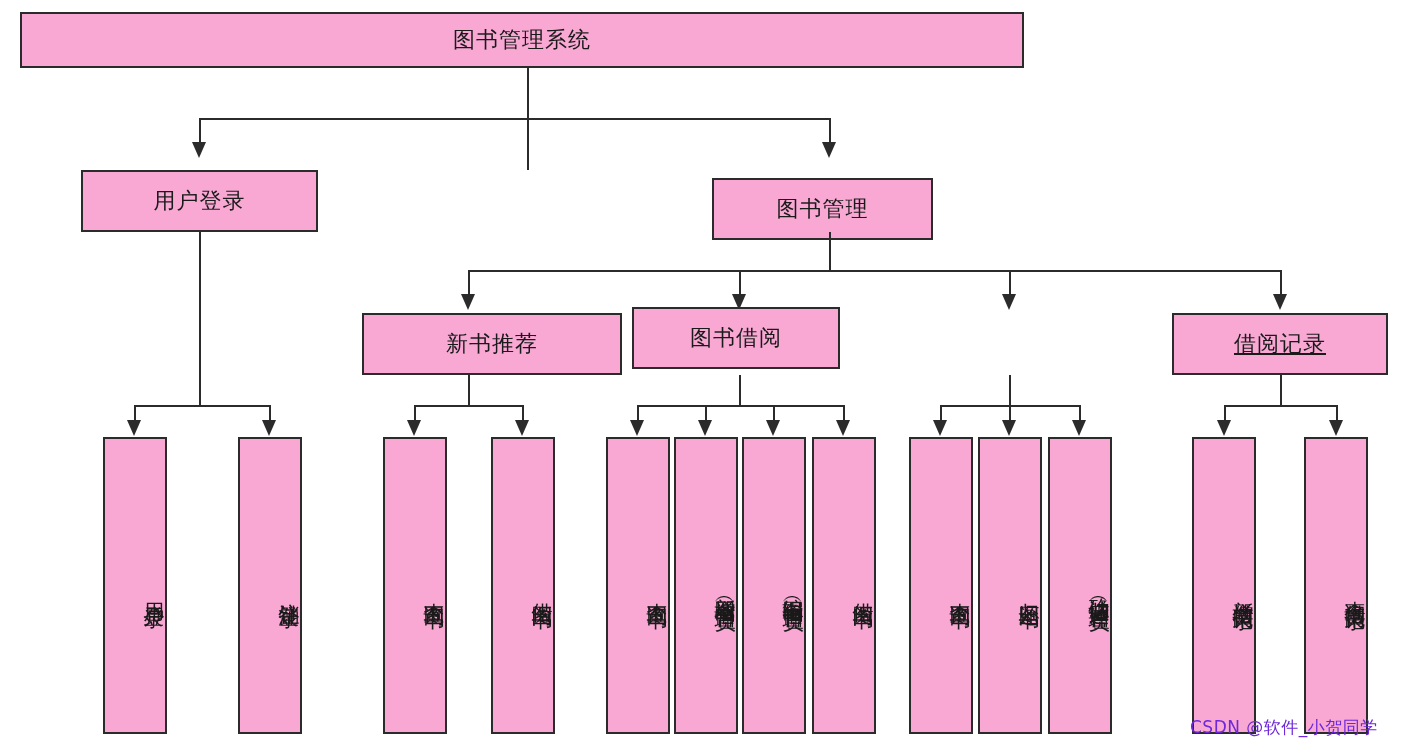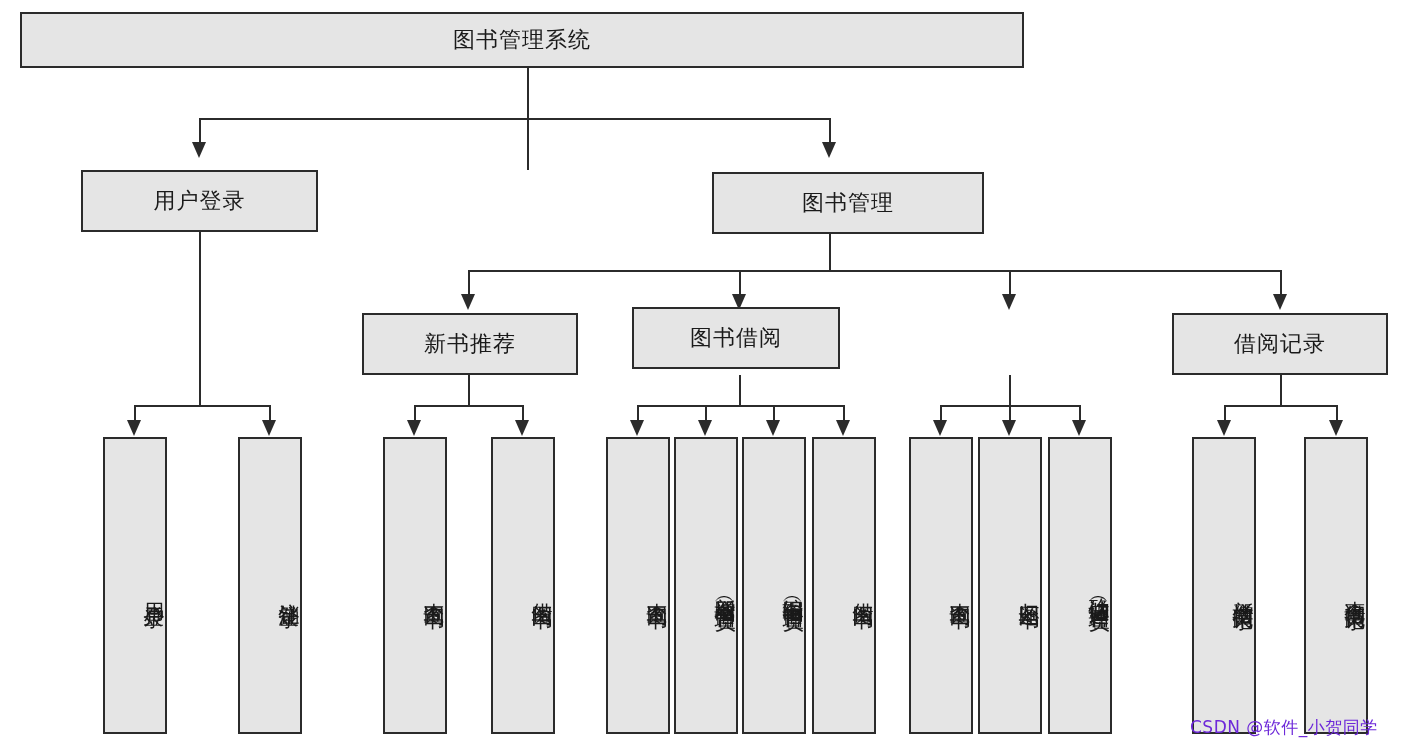--- a/index.html
+++ b/index.html
@@ -14,21 +14,21 @@
     position: relative;
     width: 1405px;
     height: 747px;
     background: #ffffff;
     overflow: hidden;
   }
   .node {
     position: absolute;
     box-sizing: border-box;
     border: 2px solid #2b2b2b;
-    background: #e5e5e5;
+    background: #f9a8d4;
     display: flex;
     align-items: center;
     justify-content: center;
     color: #1a1a1a;
   }
   .node.h {
     font-size: 22px;
     letter-spacing: 1px;
     line-height: 1.2;
   }
@@ -87,21 +87,21 @@
   <div class="edge-h" style="left:199px; top:118px; width:630px;"></div>
 
   <div class="edge-v" style="left:199px; top:118px; height:26px;"></div>
   <div class="arrow" style="left:192px; top:142px;"></div>
   <div class="edge-v" style="left:829px; top:118px; height:26px;"></div>
   <div class="arrow" style="left:822px; top:142px;"></div>
 
   <div class="node h" style="left:81px; top:170px; width:237px; height:62px;">
     <span>用户登录</span>
   </div>
-  <div class="node h" style="left:712px; top:172px; width:272px; height:62px;">
+  <div class="node h" style="left:712px; top:178px; width:221px; height:62px;">
     <span>图书管理</span>
   </div>
 
   <div class="edge-v" style="left:199px; top:232px; height:175px;"></div>
   <div class="edge-h" style="left:134px; top:405px; width:135px;"></div>
   <div class="edge-v" style="left:134px; top:405px; height:18px;"></div>
   <div class="arrow" style="left:127px; top:420px;"></div>
   <div class="edge-v" style="left:269px; top:405px; height:18px;"></div>
   <div class="arrow" style="left:262px; top:420px;"></div>
 
@@ -110,27 +110,27 @@
 
   <div class="edge-v" style="left:468px; top:270px; height:26px;"></div>
   <div class="arrow" style="left:461px; top:294px;"></div>
   <div class="edge-v" style="left:739px; top:270px; height:26px;"></div>
   <div class="arrow" style="left:732px; top:294px;"></div>
   <div class="edge-v" style="left:1009px; top:270px; height:26px;"></div>
   <div class="arrow" style="left:1002px; top:294px;"></div>
   <div class="edge-v" style="left:1280px; top:270px; height:26px;"></div>
   <div class="arrow" style="left:1273px; top:294px;"></div>
 
-  <div class="node h" style="left:362px; top:313px; width:216px; height:62px;">
+  <div class="node h" style="left:362px; top:313px; width:260px; height:62px;">
     <span>新书推荐</span>
   </div>
   <div class="node h" style="left:632px; top:307px; width:208px; height:62px;align-items:center;">
     <span>图书借阅</span>
   </div>
-  <div class="node h" style="left:1172px; top:313px; width:216px; height:62px;">
+  <div class="node h" style="left:1172px; top:313px; width:216px; height:62px;text-decoration:underline;">
     <span>借阅记录</span>
   </div>
 
   <div class="edge-v" style="left:468px; top:375px; height:32px;"></div>
   <div class="edge-h" style="left:414px; top:405px; width:108px;"></div>
   <div class="edge-v" style="left:414px; top:405px; height:18px;"></div>
   <div class="arrow" style="left:407px; top:420px;"></div>
   <div class="edge-v" style="left:522px; top:405px; height:18px;"></div>
   <div class="arrow" style="left:515px; top:420px;"></div>
 

